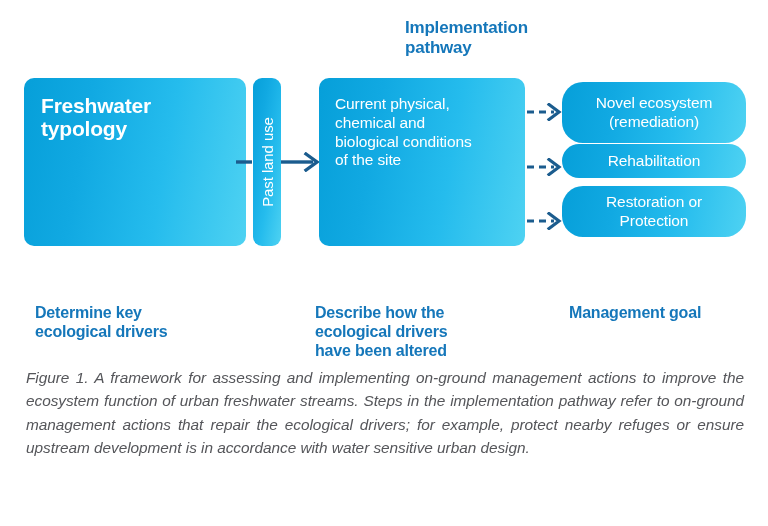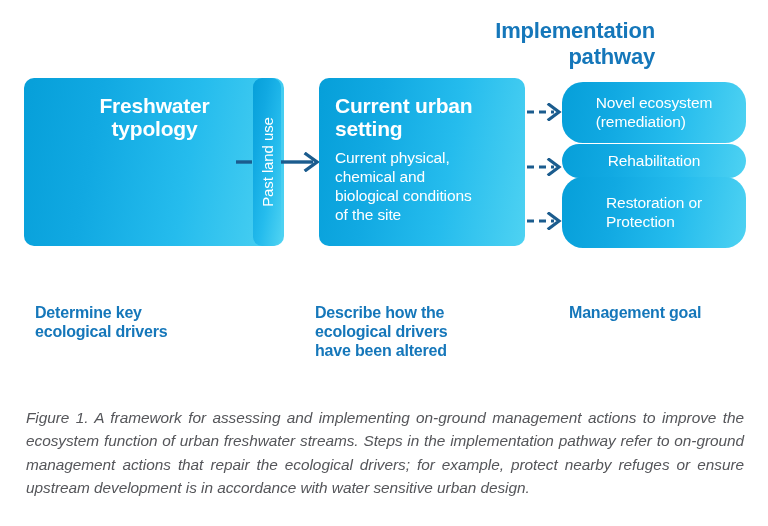--- a/index.html
+++ b/index.html
@@ -26,24 +26,23 @@
     border-radius: 10px;
     background: linear-gradient(100deg, #069fd9 0%, #11a9e2 28%, #25bced 62%, #4ed2f2 100%);
     color: #ffffff;
     box-sizing: border-box;
   }
 
   
   #box-typology {
     left: 24px;
     top: 78px;
-    width: 260px;
+    width: 222px;
     height: 168px;
     padding: 17px 16px 0 17px;
-    text-align: center;
   }
   #box-setting {
     left: 319px;
     top: 78px;
     width: 206px;
     height: 168px;
     padding: 17px 15px 0 16px;
   }
 
   .box-title {
@@ -83,26 +82,27 @@
     letter-spacing: -0.1px;
   }
 
   
   .goalbox {
     left: 562px;
     width: 184px;
     display: flex;
     align-items: center;
     justify-content: center;
+    text-align: center;
     border-radius: 21px;
     padding: 0 8px;
   }
   #goal-0 { top: 82px;  height: 61px; }
   #goal-1 { top: 144px; height: 34px; }
-  #goal-2 { top: 177px; height: 71px; }
+  #goal-2 { top: 186px; height: 51px; }
   .goal-label {
     font-size: 15.5px;
     line-height: 1.22;
     letter-spacing: -0.1px;
     white-space: pre-line;
   }
 
   
   #arrow-solid {
     position: absolute;
@@ -121,22 +121,22 @@
   #dash-0 { top: 103px; }
   #dash-1 { top: 158px; }
   #dash-2 { top: 212px; }
 
   
   #implementation-heading {
     position: absolute;
     left: 530px;
     top: 18px;
     width: 250px;
-    text-align: right;
-    font-size: 22px;
+    text-align: left;
+    font-size: 17px;
     font-weight: bold;
     line-height: 1.18;
     color: #1577ba;
     letter-spacing: -0.2px;
     white-space: pre-line;
     transform: translateX(-125px);
   }
 
   .step-caption {
     position: absolute;
@@ -157,21 +157,20 @@
     position: absolute;
     left: 26px;
     top: 366px;
     width: 718px;
     font-size: 15.4px;
     font-style: italic;
     line-height: 1.52;
     color: #55565a;
     text-align: justify;
     letter-spacing: -0.05px;
-    margin-top: 40px;
   }
 </style>
 </head>
 <body>
 
 <div id="figure-root">
 
   <div id="implementation-heading">Implementation
 pathway</div>
 
@@ -184,22 +183,20 @@
     <span class="vlabel">Past land use</span>
   </div>
 
   <svg id="arrow-solid" viewBox="0 0 90 20">
     <line x1="0" y1="10" x2="16" y2="10" stroke="#1b5c8e" stroke-width="3.4"></line>
     <line x1="45" y1="10" x2="77" y2="10" stroke="#1b5c8e" stroke-width="3.4"></line>
     <polyline points="70,2 81,10 70,18" fill="none" stroke="#1b5c8e" stroke-width="3.4" stroke-linecap="square" stroke-linejoin="miter"></polyline>
   </svg>
 
   <div class="gbox" id="box-setting">
-    <div class="box-title">Current urban
-setting</div>
     <div class="box-body">Current physical,
 chemical and
 biological conditions
 of the site</div>
   </div>
 
   <svg class="arrow-dashed" id="dash-0" viewBox="0 0 40 18">
     <line x1="0" y1="9" x2="27" y2="9" stroke="#1b5c8e" stroke-width="3.2" stroke-dasharray="7 5"></line>
     <polyline points="22,1.5 32,9 22,16.5" fill="none" stroke="#1b5c8e" stroke-width="3.2" stroke-linecap="square" stroke-linejoin="miter"></polyline>
   </svg>

